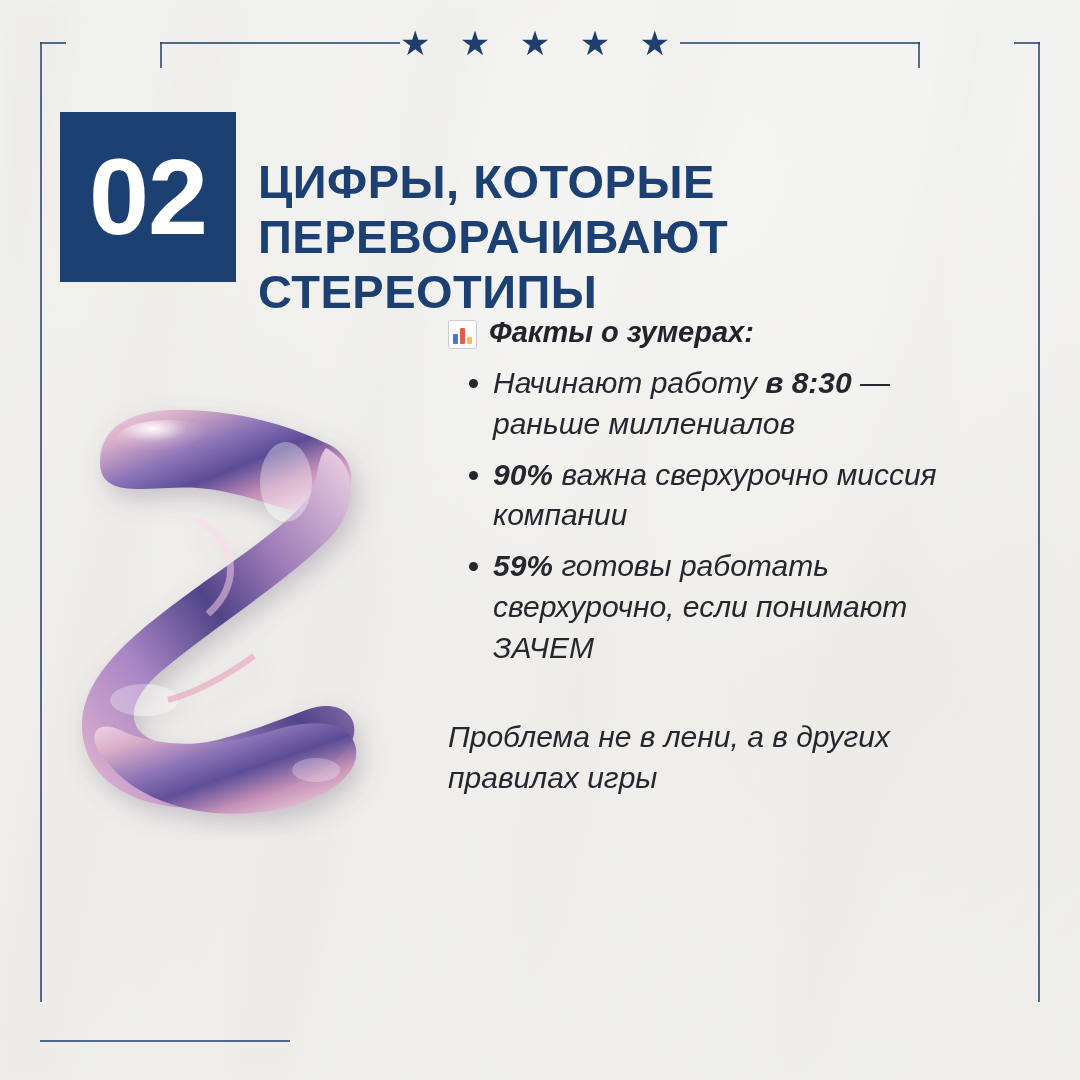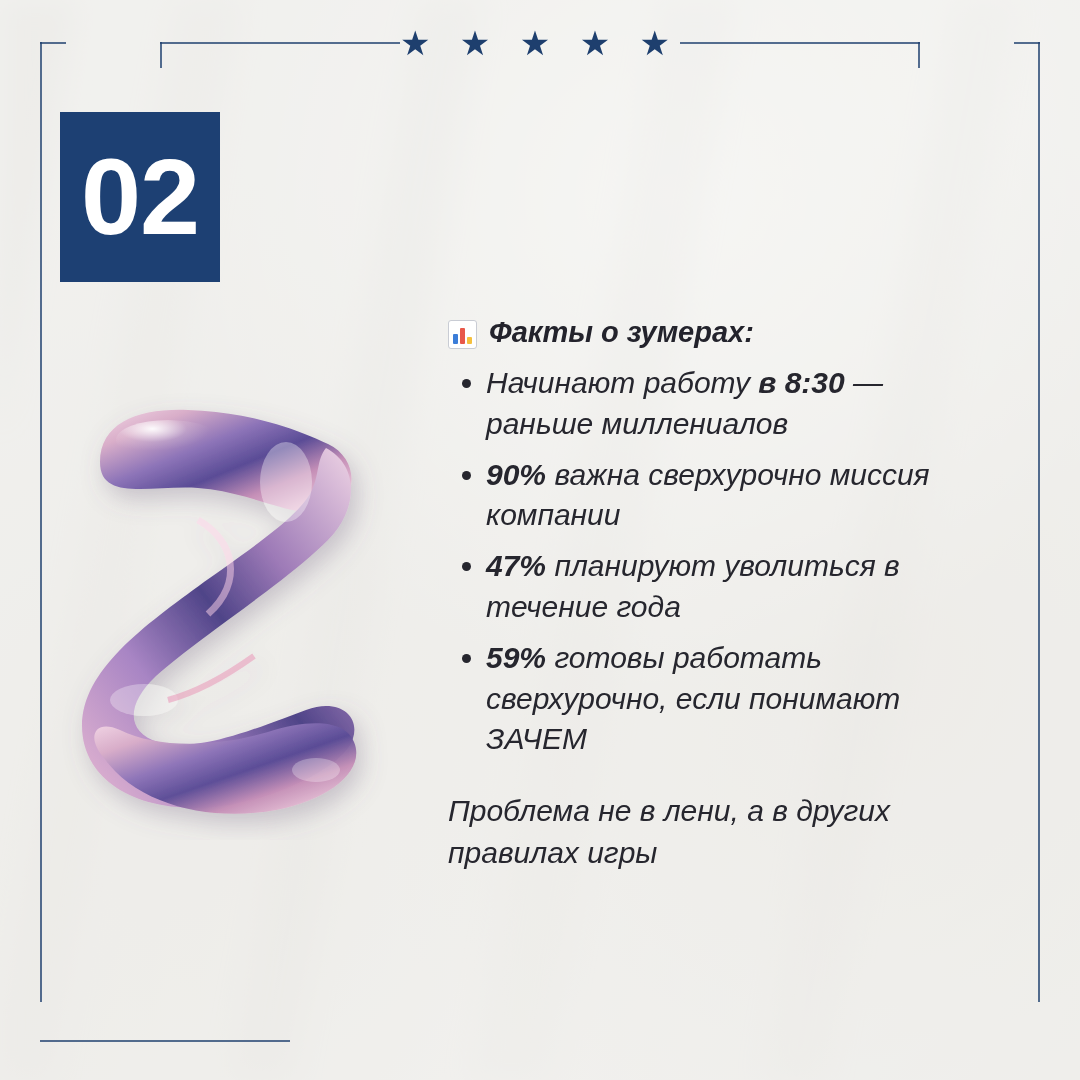--- a/index.html
+++ b/index.html
@@ -79,21 +79,21 @@
     letter-spacing: 10px;
     line-height: 1;
     user-select: none;
   }
 
   
   .badge {
     position: absolute;
     left: 60px;
     top: 112px;
-    width: 160px;
+    width: 176px;
     height: 170px;
     background: #1d4073;
     display: flex;
     align-items: center;
     justify-content: center;
   }
   .badge-num {
     color: #ffffff;
     font-size: 108px;
     font-weight: 700;
@@ -159,21 +159,21 @@
     width: 5px;
     border-radius: 1px;
     display: block;
   }
   .chart-icon i:nth-child(1) { left: 4px;  height: 10px; background: #3b7dd8; }
   .chart-icon i:nth-child(2) { left: 11px; height: 16px; background: #e8584a; }
   .chart-icon i:nth-child(3) { left: 18px; height: 7px;  background: #f5c03e; }
 
   ul.facts {
     list-style: none;
-    margin: 4px;
+    margin: 11px;
     padding: 0 0 0 34px;
   }
   ul.facts li {
     position: relative;
     font-size: 30px;
     font-style: italic;
     line-height: 1.36;
     color: #26262e;
     margin-bottom: 10px;
   }
@@ -183,21 +183,21 @@
     left: -24px;
     top: 16px;
     width: 9px;
     height: 9px;
     border-radius: 50%;
     background: #26262e;
   }
   ul.facts b { font-weight: 700; }
 
   .closing {
-    margin-top: 30px;
+    margin-top: 47px;
     padding-left: 0;
     font-size: 30px;
     font-style: italic;
     line-height: 1.38;
     color: #26262e;
   }
 </style>
 </head>
 <body>
 
@@ -215,20 +215,21 @@
   <div class="frame-line fl-left-cap"></div>
   <div class="frame-line fl-right-cap"></div>
   <div class="frame-line fl-bottom-h"></div>
 
   <div class="stars">★ ★ ★ ★ ★</div>
 
   <div class="badge">
     <span class="badge-num">02</span>
   </div>
 
+  <h1 class="headline">ЦИФРЫ, КОТОРЫЕ ПЕРЕВОРАЧИВАЮТ СТЕРЕОТИПЫ</h1>
 
   <div class="letter-art">
     <svg viewBox="0 0 350 470" width="350" height="470" aria-hidden="true">
       <defs>
         <linearGradient id="chromeA" x1="0" y1="0" x2="1" y2="1">
           <stop offset="0%" stop-color="#f3d7e6"></stop>
           <stop offset="18%" stop-color="#d9aec9"></stop>
           <stop offset="38%" stop-color="#8d74b8"></stop>
           <stop offset="55%" stop-color="#5a4c96"></stop>
           <stop offset="72%" stop-color="#c58fb7"></stop>
@@ -302,23 +303,20 @@
     </div>
 
     <ul class="facts">
       <li>
         <span>Начинают работу </span><b>в 8:30</b><span> — раньше миллениалов</span>
       </li>
       <li>
         <span></span><b>90%</b><span> важна сверхурочно миссия компании</span>
       </li>
       <li>
-        <span></span><b>47%</b><span> планируют уволиться в течение года</span>
-      </li>
-      <li>
         <span></span><b>59%</b><span> готовы работать сверхурочно, если понимают ЗАЧЕМ</span>
       </li>
     </ul>
 
     <div class="closing">Проблема не в лени, а в других правилах игры</div>
   </div>
 
 </div>
 
 </body></html>

